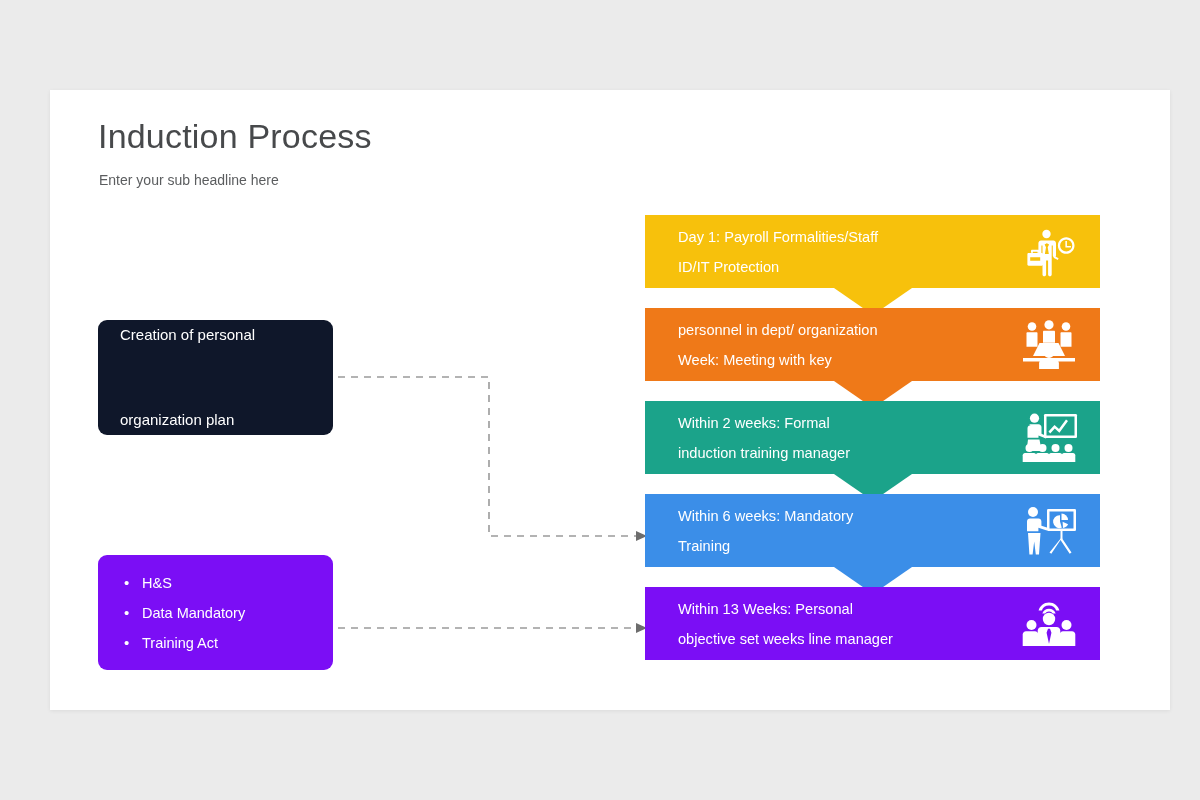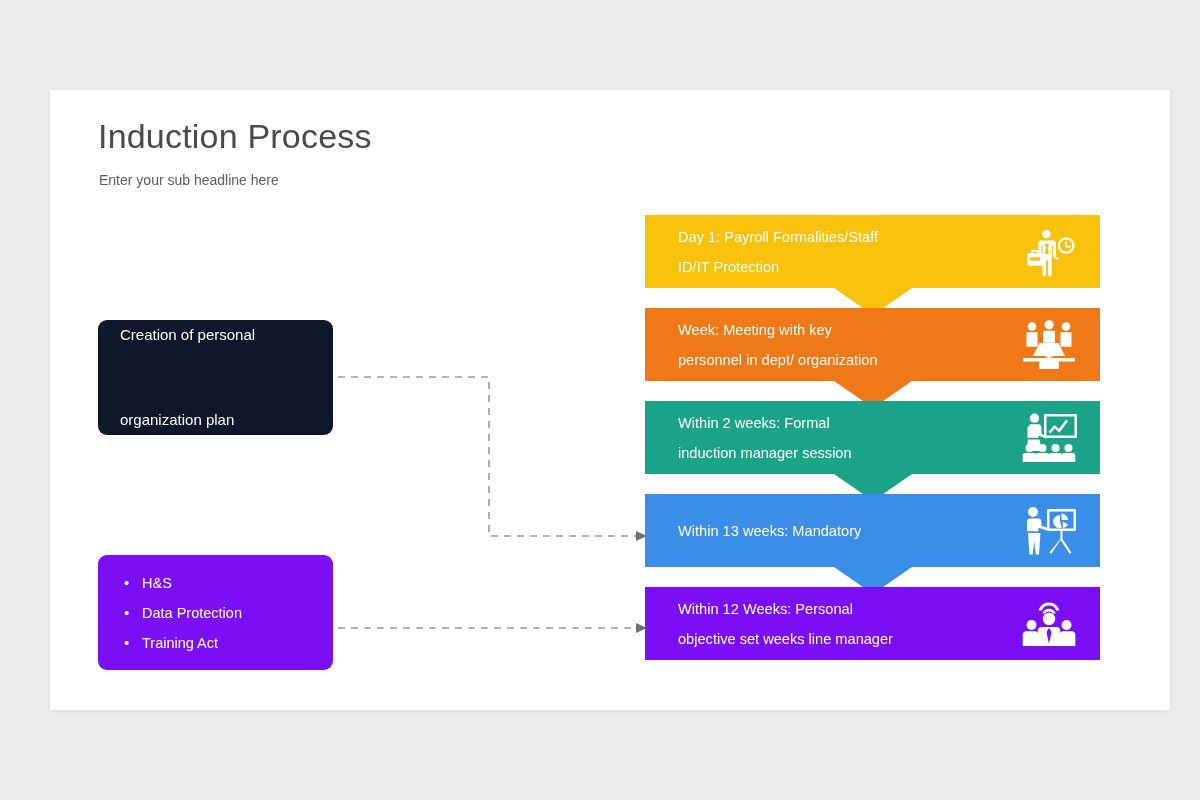--- a/index.html
+++ b/index.html
@@ -166,21 +166,21 @@
     <div class="box-line">organization plan</div>
   </div>
 
   <div class="left-box" id="left-box-list">
     <div class="bullet-row">
       <span class="bullet-dot">•</span>
       <span>H&amp;S</span>
     </div>
     <div class="bullet-row">
       <span class="bullet-dot">•</span>
-      <span>Data Protection</span>
+      <span>Data Mandatory</span>
     </div>
     <div class="bullet-row">
       <span class="bullet-dot">•</span>
       <span>Training Act</span>
     </div>
   </div>
 
   <svg id="connector-layer" viewBox="0 0 1100 620">
     <g>
       <path d="M 288 287 L 439 287 L 439 446 L 588 446" fill="none" stroke="#9a9a9a" stroke-width="1.6" stroke-dasharray="7 6"></path>
@@ -212,22 +212,22 @@
           <path d="M45.4 14.9h1.5v5h4v1.5h-5.5z"></path>
         </g>
       </svg>
     </div>
   </div>
 
   <div class="chev-row" style="top:218px">
     <div class="chev-body" style="background:#ef7918"></div>
     <div class="chev-notch" style="color:#ef7918"></div>
     <div class="chev-text">
+      <div class="chev-line">personnel in dept/ organization</div>
       <div class="chev-line">Week: Meeting with key</div>
-      <div class="chev-line">personnel in dept/ organization</div>
     </div>
     <div class="chev-icon">
       <svg viewBox="0 0 58 52">
         <g fill="#ffffff">
           <circle cx="12" cy="7.5" r="4.3"></circle>
           <path d="M7.5 13.2h9c.6 0 1 .4 1 1v13.5h-11V14.2c0-.6.4-1 1-1z"></path>
           <circle cx="29" cy="5.8" r="4.6"></circle>
           <path d="M24 11.8h10c.6 0 1 .5 1 1v10.9H23V12.8c0-.5.4-1 1-1z"></path>
           <circle cx="46" cy="7.5" r="4.3"></circle>
           <path d="M41.5 13.2h9c.6 0 1 .4 1 1v13.5h-11V14.2c0-.6.4-1 1-1z"></path>
@@ -238,21 +238,21 @@
         </g>
       </svg>
     </div>
   </div>
 
   <div class="chev-row" style="top:311px">
     <div class="chev-body" style="background:#1ba38a"></div>
     <div class="chev-notch" style="color:#1ba38a"></div>
     <div class="chev-text">
       <div class="chev-line">Within 2 weeks: Formal</div>
-      <div class="chev-line">induction manager session</div>
+      <div class="chev-line">induction training manager</div>
     </div>
     <div class="chev-icon">
       <svg viewBox="0 0 58 52">
         <g fill="#ffffff">
           <rect x="24" y="2" width="33" height="24" rx="1.2"></rect>
           <path d="M26.5 4.5h28v19h-28z" fill="#1ba38a"></path>
           <path d="M28.5 19.5l6-6.5 4.5 4 7-9.5 2 1.4-8.6 11.8-4.6-4.1-4.6 5z"></path>
           <circle cx="14.5" cy="6.2" r="4.6"></circle>
           <path d="M9 12.2h9.5c1.7 0 3 1.4 3 3v6.5l5.5 2.5-1 2.4-7.5-3v2.1H7.5v-9.5c0-1.7 1.4-3 3-3z"></path>
           <path d="M8 27.5h11.5l2 11.5h-15z"></path>
@@ -266,21 +266,22 @@
           <path d="M44 41h9c1.3 0 2.3 1 2.3 2.3V50H41.7v-6.7c0-1.3 1-2.3 2.3-2.3z"></path>
         </g>
       </svg>
     </div>
   </div>
 
   <div class="chev-row" style="top:404px">
     <div class="chev-body" style="background:#3b8ee8"></div>
     <div class="chev-notch" style="color:#3b8ee8"></div>
     <div class="chev-text">
-      <div class="chev-line">Within 13 weeks: Mandatory</div>
+      <div class="chev-line">Within 6 weeks: Mandatory</div>
+      <div class="chev-line">Training</div>
     </div>
     <div class="chev-icon">
       <svg viewBox="0 0 58 52">
         <g fill="#ffffff">
           <circle cx="13" cy="7" r="5"></circle>
           <path d="M7.5 13.5h11c1.6 0 2.9 1.3 2.9 2.9v4.3l6.3 2.1-.9 2.6-8.4-2.7v3.6H7V16.4c0-1.6 1.3-2.9 2.9-2.9z"></path>
           <path d="M8 28h12.5l-1.5 21.5h-3.2l-1.6-13-1.6 13H9.4z"></path>
           <rect x="27" y="4" width="29" height="22" rx="1.2"></rect>
           <path d="M29.5 6.5h24v17h-24z" fill="#3b8ee8"></path>
           <path d="M41.5 8.5v6.5H48a6.5 6.5 0 00-6.5-6.5z"></path>
@@ -289,21 +290,21 @@
           <path d="M40.5 26h2v8h-2z"></path>
           <path d="M41.5 32.5l10 15-1.8 1.2-9.2-13.8-9.2 13.8-1.8-1.2z"></path>
         </g>
       </svg>
     </div>
   </div>
 
   <div class="chev-row" style="top:497px">
     <div class="chev-body" style="background:#7b0ef5"></div>
     <div class="chev-text">
-      <div class="chev-line">Within 12 Weeks: Personal</div>
+      <div class="chev-line">Within 13 Weeks: Personal</div>
       <div class="chev-line">objective set weeks line manager</div>
     </div>
     <div class="chev-icon">
       <svg viewBox="0 0 58 52">
         <g fill="#ffffff">
           <path d="M29 4.5c5 0 9.2 3.4 10.4 8h-3.2A7.6 7.6 0 0029 7.6a7.6 7.6 0 00-7.2 4.9h-3.2c1.2-4.6 5.4-8 10.4-8z"></path>
           <path d="M29 10.8c3.1 0 5.7 1.9 6.7 4.6h-2.9A4.3 4.3 0 0029 13.5a4.3 4.3 0 00-3.8 1.9h-2.9c1-2.7 3.6-4.6 6.7-4.6z"></path>
           <circle cx="29" cy="21" r="6.2"></circle>
           <path d="M21.5 29h15c2.1 0 3.8 1.7 3.8 3.8V48h-22.6V32.8c0-2.1 1.7-3.8 3.8-3.8z"></path>
           <path d="M28 30.8h2l1.4 4-2.4 11-2.4-11z" fill="#7b0ef5"></path>

